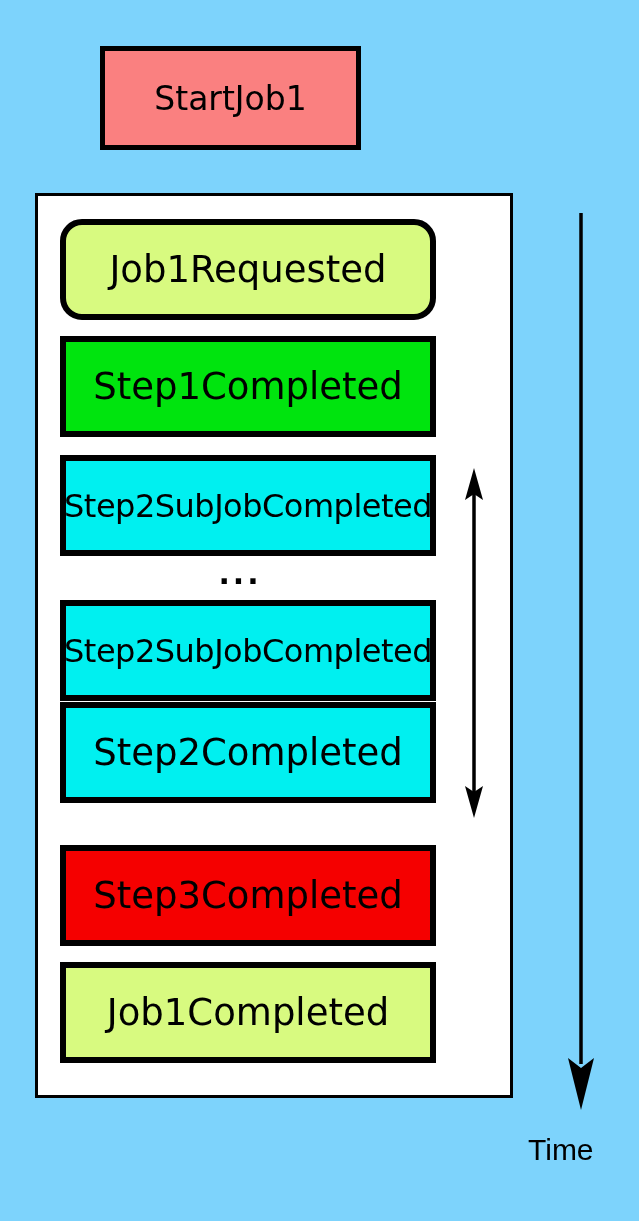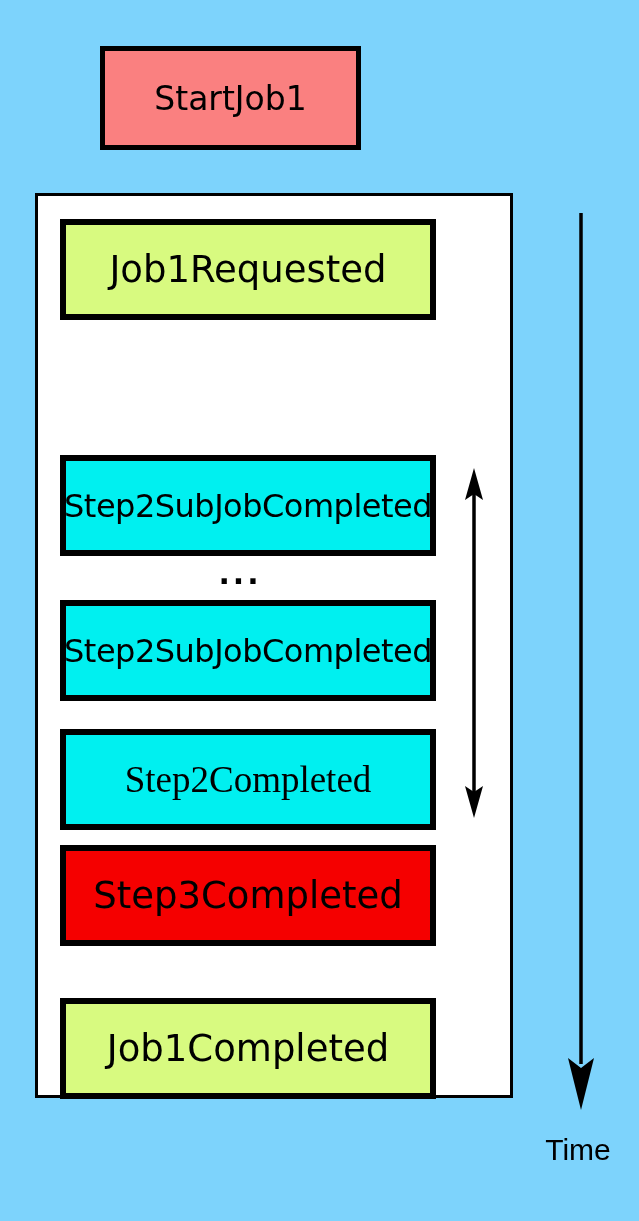--- a/index.html
+++ b/index.html
@@ -45,21 +45,21 @@
     justify-content: center;
     color: #000000;
     font-size: 37px;
     white-space: nowrap;
   }
   .event-box.long { font-size: 32px; letter-spacing: -0.5px; }
   .e0 { top: 219px; }
   .e1 { top: 336px; }
   .e2 { top: 455px; }
   .e3 { top: 600px; }
-  .e4 { top: 729px; font-family: Liberation Serif, serif; }
+  .e4 { top: 702px; }
   .e5 { top: 845px; justify-content: center; }
   .e6 { top: 962px; }
   .ellipsis-row {
     position: absolute;
     left: 60px; top: 549px;
     width: 360px; height: 48px;
     display: flex;
     align-items: center;
     justify-content: center;
     font-size: 30px;
@@ -76,41 +76,43 @@
     width: 478px;
     text-align: center;
     font-family: "Liberation Sans", sans-serif;
     font-size: 42px;
     color: #000000;
   }
   .time-label {
     position: absolute;
     left: 528px; top: 1133px;
     width: 100px;
-    text-align: center;
     font-family: "Liberation Sans", sans-serif;
     font-size: 30px;
     color: #000000;
   }
 </style>
 </head>
 <body>
 
 <div class="canvas">
 
   <div class="box start-box" style="background-color: rgb(250, 128, 128);">
     <span>StartJob1</span>
   </div>
 
   <div class="stream-container"></div>
 
-  <div class="event-box e0" style="background-color: rgb(216, 250, 128);">
+  <div class="event-box e0" style="background-color: rgb(216, 250, 128); border-radius: 22px;">
     <span>Job1Requested</span>
   </div>
 
+  <div class="event-box e1" style="background-color: rgb(0, 228, 14);">
+    <span>Step1Completed</span>
+  </div>
 
   <div class="event-box e2 long" style="background-color: rgb(0, 240, 240);">
     <span>Step2SubJobCompleted</span>
   </div>
 
   <div class="ellipsis-row">
     <span>...</span>
   </div>
 
   <div class="event-box e3 long" style="background-color: rgb(0, 240, 240);">
@@ -118,21 +120,21 @@
   </div>
 
   <div class="event-box e4" style="background-color: rgb(0, 240, 240);">
     <span>Step2Completed</span>
   </div>
 
   <div class="event-box e5" style="background-color: rgb(245, 0, 0);">
     <span>Step3Completed</span>
   </div>
 
-  <div class="event-box e6" style="background-color: rgb(216, 250, 128); margin-top: 36px;">
+  <div class="event-box e6" style="background-color: rgb(216, 250, 128);">
     <span>Job1Completed</span>
   </div>
 
   <svg class="arrow-svg repeat-arrow" width="42" height="354" viewBox="0 0 42 354">
     <line x1="21" y1="24" x2="21" y2="330" stroke="#000000" stroke-width="3.5"></line>
     <polygon points="21,2 12,34 21,28 30,34" fill="#000000"></polygon>
     <polygon points="21,352 12,320 21,326 30,320" fill="#000000"></polygon>
   </svg>
 
   <svg class="arrow-svg time-arrow" width="44" height="912" viewBox="0 0 44 912">

